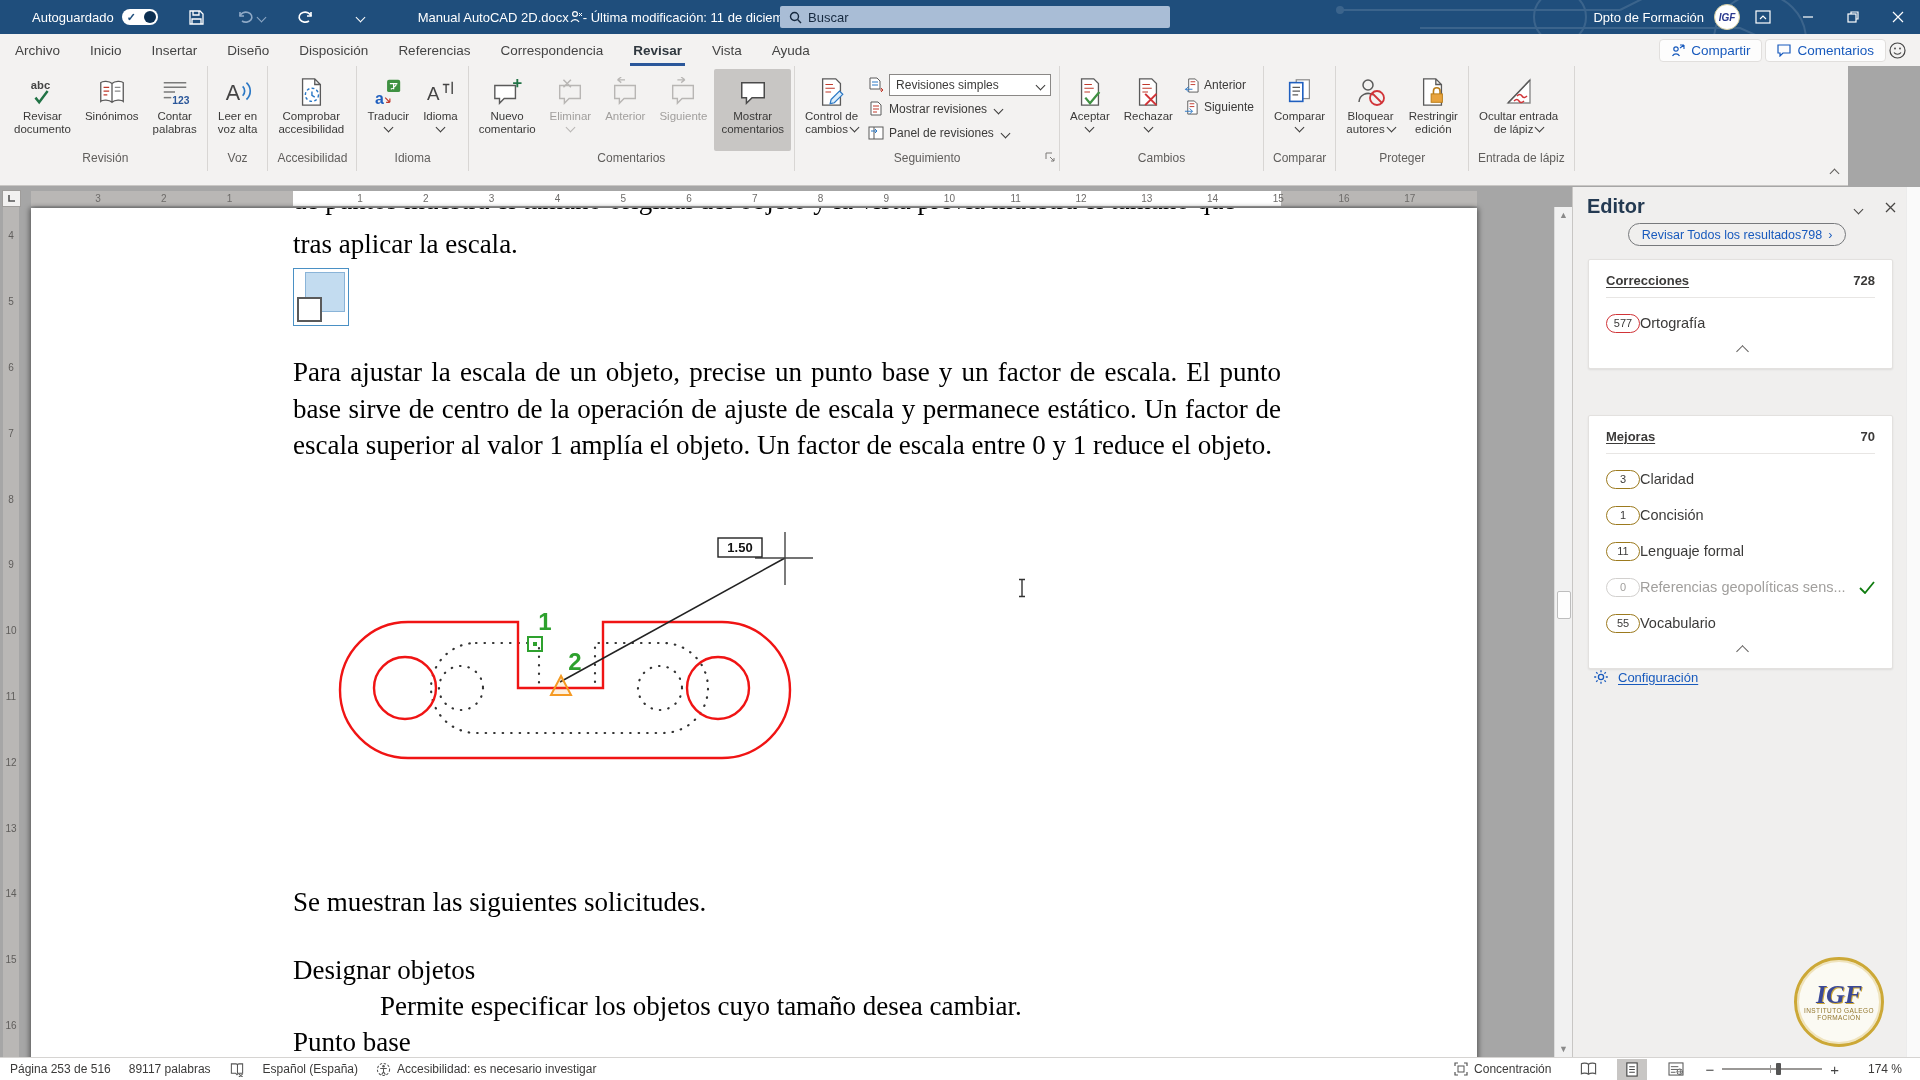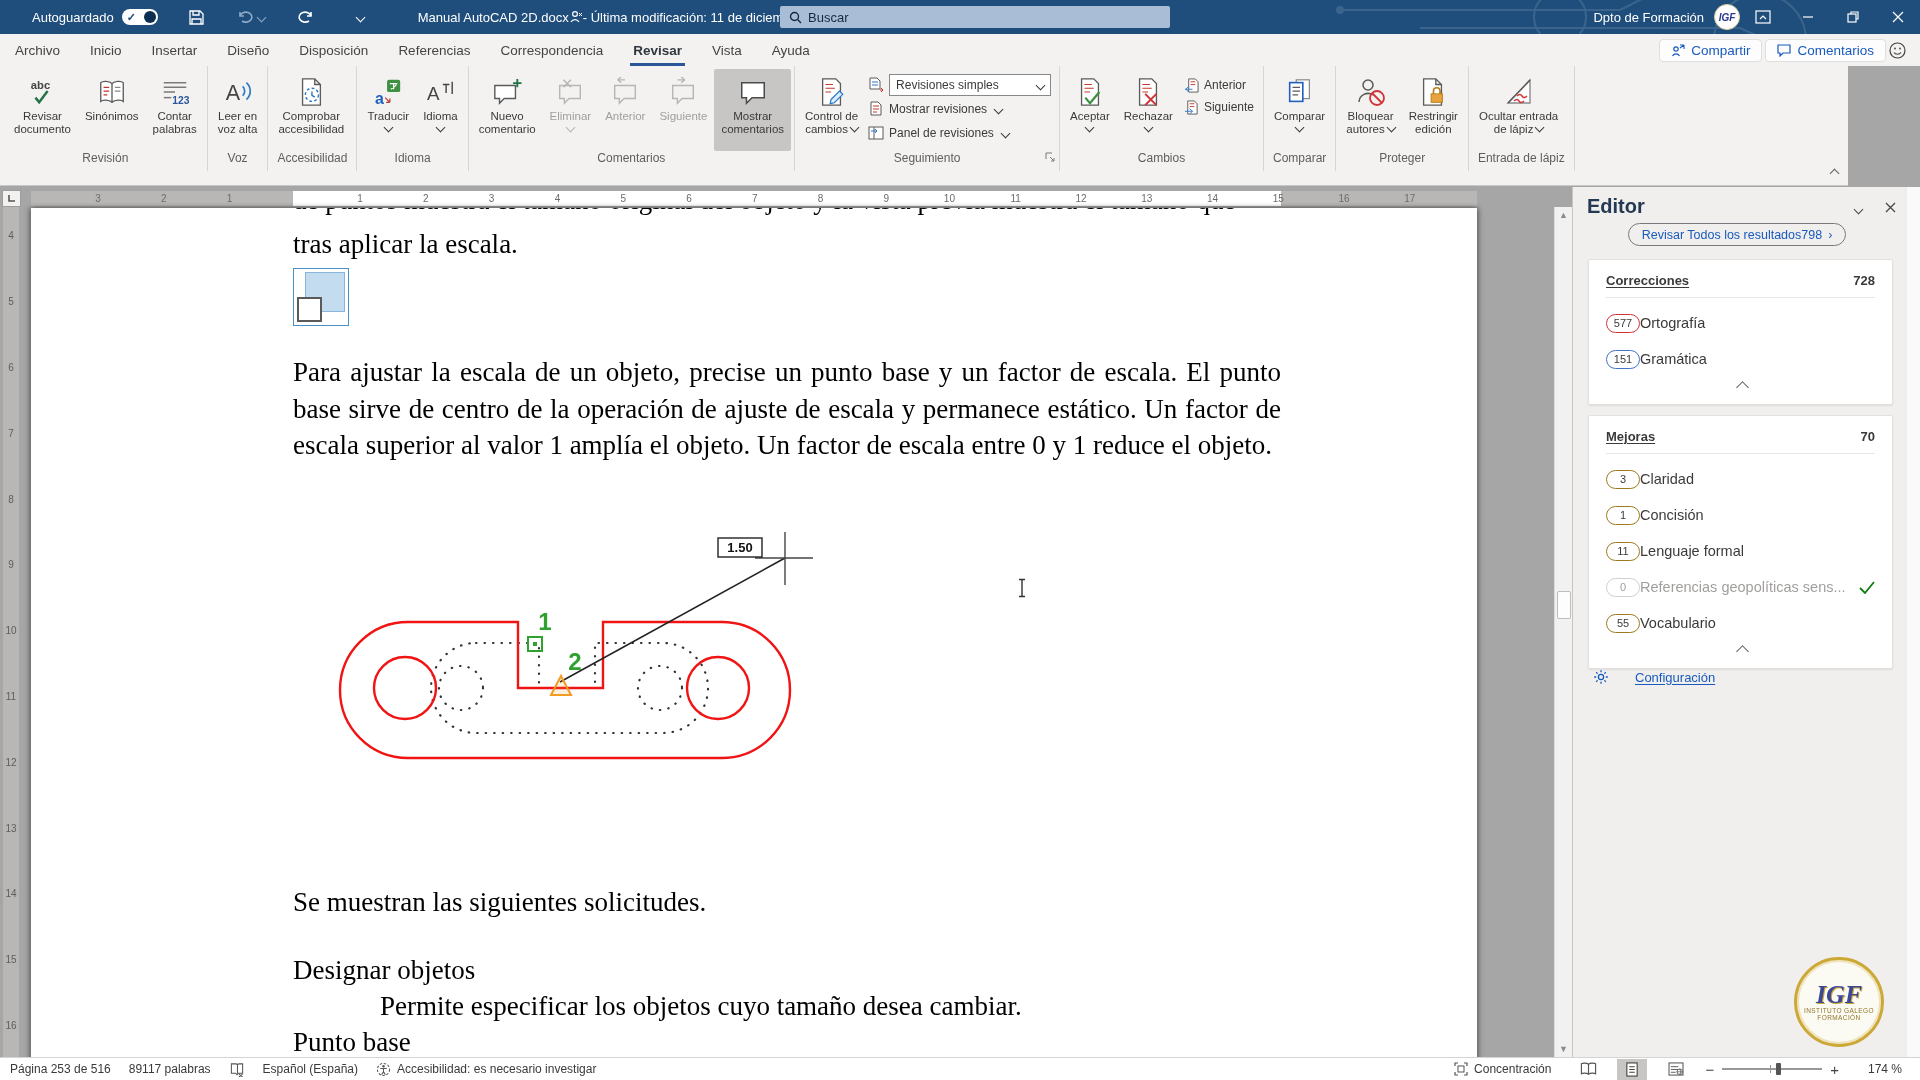--- a/index.html
+++ b/index.html
@@ -83,21 +83,21 @@
   .review-pill{position:absolute;left:55px;top:36px;width:218px;height:23px;border:1px solid #77797c;border-radius:12px;display:flex;align-items:center;justify-content:center;gap:6px;color:#185abd;font-size:12.5px;background:transparent}
   .card{position:absolute;left:15px;width:305px;background:#fff;border:1px solid #e3e1df;border-radius:2px;box-shadow:0 1px 2px rgba(0,0,0,.08);box-sizing:border-box;padding:13px 17px 4px 17px}
   .card-head{display:flex;justify-content:space-between;font-size:13px;font-weight:bold;color:#3b3a39;padding-bottom:9px;border-bottom:1px solid #e8e6e4}
   .card-head .ct{text-decoration:underline;text-decoration-thickness:1px;text-underline-offset:2px}
   .crow{display:flex;align-items:center;height:36px;font-size:14.5px;color:#3b3a39}
   .pill{min-width:34px;height:19px;border-radius:11px;border:1.5px solid #999;display:flex;align-items:center;justify-content:center;font-size:11px;color:#3b3a39;padding:0 4px;box-sizing:border-box}
   .pill-red{border-color:#d13438}.pill-blue{border-color:#4472c4}.pill-gold{border-color:#9c7a1e}
   .pill-gray{border-color:#d2d0ce;color:#a19f9d}
   .crow .muted{color:#a19f9d}
   .card-chev{display:flex;justify-content:center;padding:6px 0 8px 0;color:#605e5c}
-  .settings{position:absolute;left:20px;top:482px;display:flex;align-items:center;gap:26px;color:#185abd;font-size:13px}
+  .settings{position:absolute;left:20px;top:482px;display:flex;align-items:center;gap:9px;color:#185abd;font-size:13px}
   .watermark{position:absolute;left:221px;top:770px;width:84px;height:84px;border-radius:50%;background:#fdfbf4;border:3px solid #c9a227;box-shadow:0 0 0 2px #efe3b8 inset;display:flex;flex-direction:column;align-items:center;justify-content:center;opacity:.92}
   .watermark .wm1{font-family:"Liberation Serif",serif;font-weight:bold;font-style:italic;font-size:26px;color:#2b3a8f;text-shadow:1px 1px 0 #c9a227;line-height:24px}
   .watermark .wm2,.watermark .wm3{font-size:6.5px;color:#8a6d1c;letter-spacing:.4px}
 
   
   .status{position:absolute;bottom:0;left:0;width:1920px;height:23px;background:#fff;border-top:1px solid #d6d4d2;display:flex;align-items:center;font-size:12px;color:#3b3a39;box-sizing:border-box}
   .st-item{display:flex;align-items:center;gap:6px;margin-left:18px;white-space:nowrap}
   .st-right{margin-left:auto;display:flex;align-items:center;gap:0}
   .viewbtn{width:30px;height:21px;display:flex;align-items:center;justify-content:center;color:#555}
   .viewbtn.active{background:#c8c6c4}
@@ -672,24 +672,20 @@
 
     <div class="card" style="top:72px">
       <div class="card-head">
         <span class="ct">Correcciones</span>
         <span>728</span>
       </div>
       <div class="crow" style="margin-top:7px">
         <span class="pill pill-red">577</span>
         <span>Ortografía</span>
       </div>
-      <div class="crow">
-        <span class="pill pill-blue">151</span>
-        <span>Gramática</span>
-      </div>
       <div class="card-chev">
           <span class="chev up" style="width:8px;height:8px"></span>
         </div>
     </div>
 
     <div class="card" style="top:228px">
       <div class="card-head">
         <span class="ct">Mejoras</span>
         <span>70</span>
       </div>

